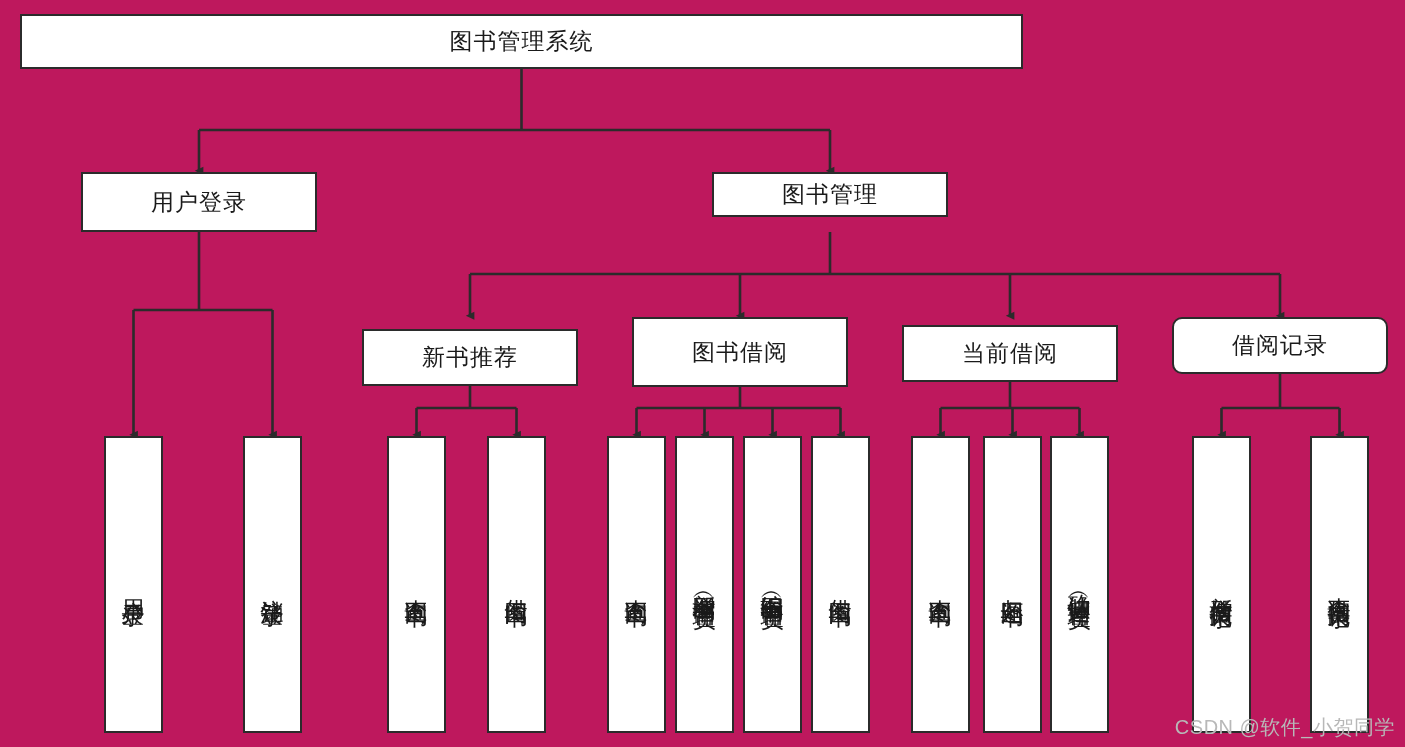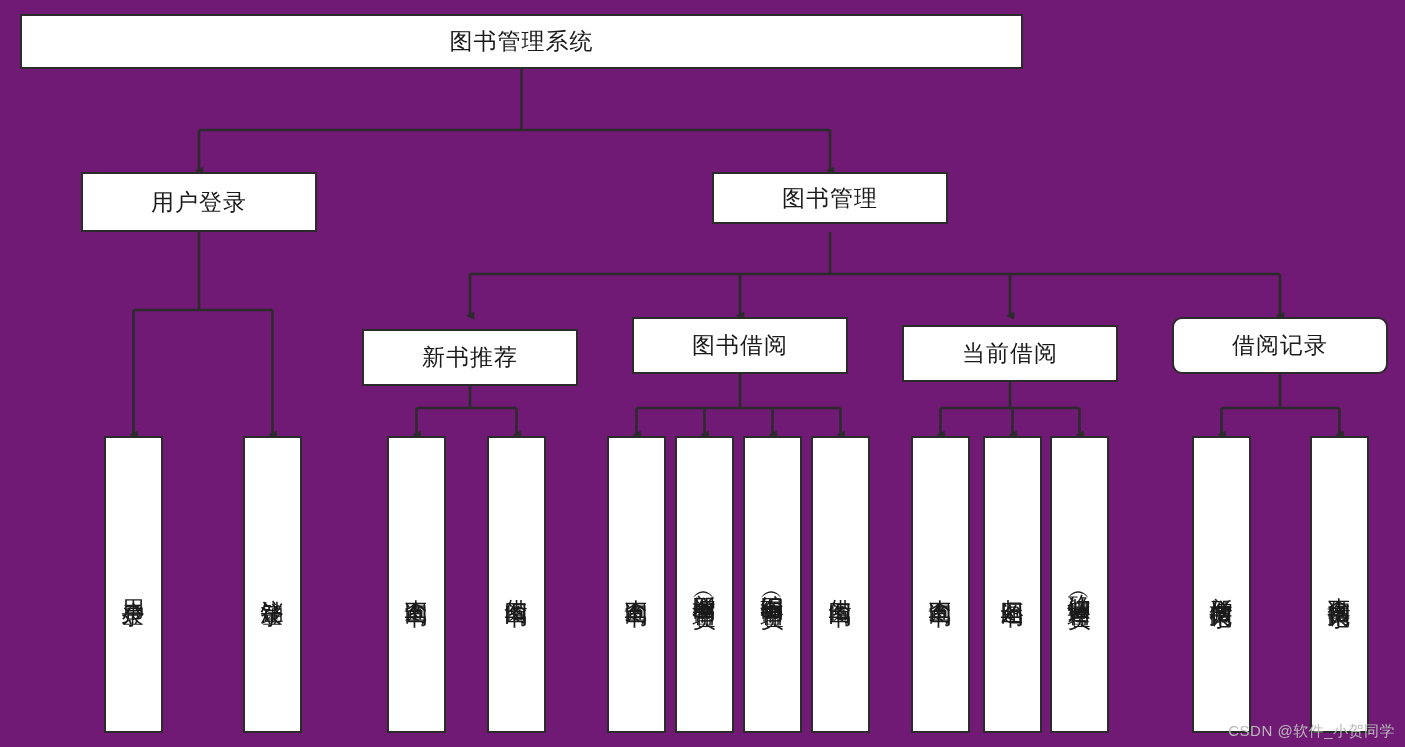--- a/index.html
+++ b/index.html
@@ -7,21 +7,21 @@
     padding: 0;
     background: #ffffff;
   }
   body {
     font-family: "Liberation Sans", "DejaVu Sans", sans-serif;
   }
   #canvas {
     position: relative;
     width: 1405px;
     height: 747px;
-    background: #701a75;
+    background: #be185d;
     overflow: hidden;
     text-align: right;
   }
   #wires {
     position: absolute;
     left: 0;
     top: 0;
     width: 1405px;
     height: 747px;
     pointer-events: none;
@@ -52,21 +52,21 @@
   }
   .node.vert .vtext {
     writing-mode: vertical-rl;
     text-orientation: upright;
     display: block;
   }
   #watermark {
     position: absolute;
     right: 10px;
     bottom: 6px;
-    font-size: 15px;
+    font-size: 20px;
     color: #b8b8b8;
     z-index: 5;
     white-space: nowrap;
     letter-spacing: 0.5px;
   }
 </style>
 </head>
 <body>
 
 <div id="canvas">
@@ -114,27 +114,27 @@
       </g>
   </svg>
 
   <div id="node-layer">
       <div class="node horiz" style="left: 20px; top: 14px; width: 1003px; height: 55px;">
         <span>图书管理系统</span>
       </div>
       <div class="node horiz" style="left: 81px; top: 172px; width: 236px; height: 60px;">
         <span>用户登录</span>
       </div>
-      <div class="node horiz" style="left: 712px; top: 172px; width: 236px; height: 52px;">
+      <div class="node horiz" style="left: 712px; top: 172px; width: 236px; height: 45px;">
         <span>图书管理</span>
       </div>
       <div class="node horiz" style="left: 362px; top: 329px; width: 216px; height: 57px;">
         <span>新书推荐</span>
       </div>
-      <div class="node horiz" style="left: 632px; top: 317px; width: 216px; height: 57px;">
+      <div class="node horiz" style="left: 632px; top: 317px; width: 216px; height: 70px;">
         <span>图书借阅</span>
       </div>
       <div class="node horiz" style="left: 902px; top: 317px; width: 216px; height: 57px; margin-top: 8px;">
         <span>当前借阅</span>
       </div>
       <div class="node horiz" style="left: 1172px; top: 317px; width: 216px; height: 57px; border-radius: 10px;">
         <span>借阅记录</span>
       </div>
       <div class="node vert" style="left: 104px; top: 436px; width: 59px; height: 297px;">
         <span class="vtext">用户登录</span>

